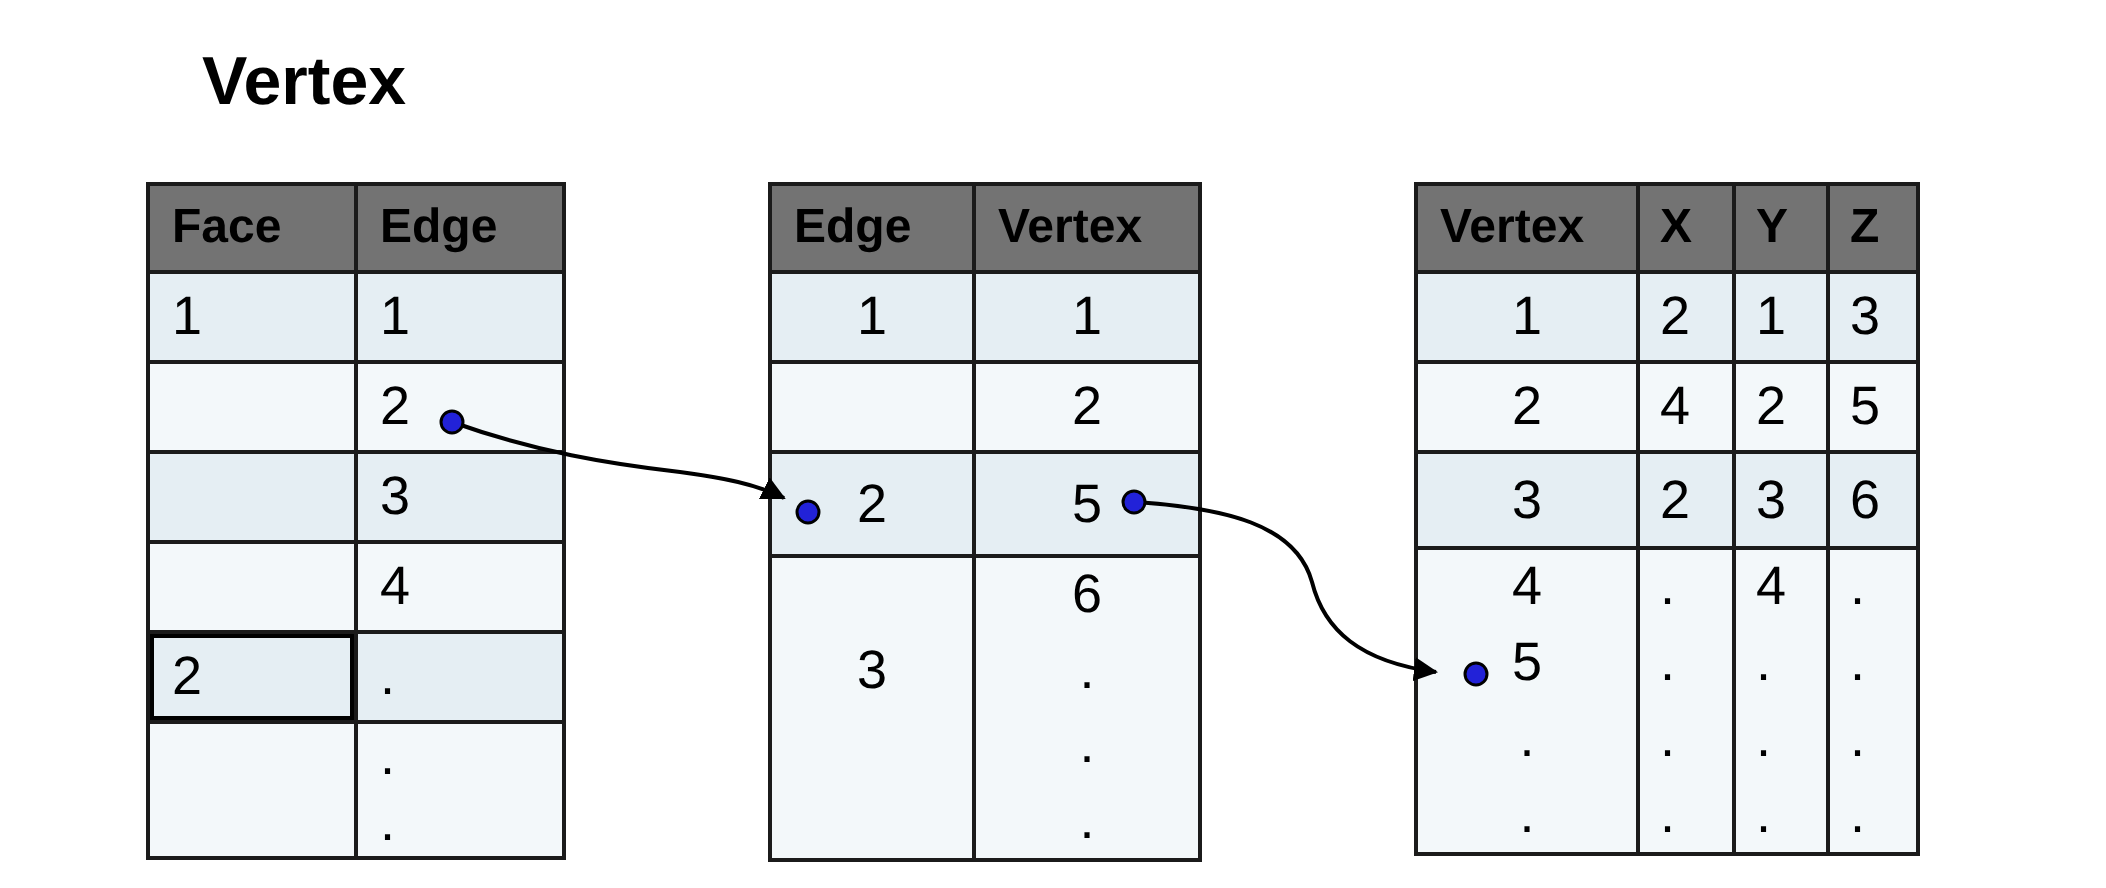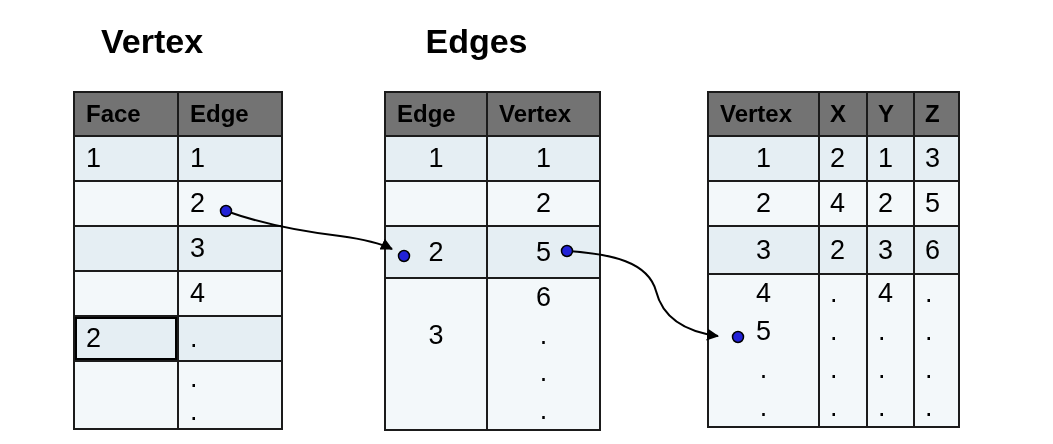--- a/index.html
+++ b/index.html
@@ -43,21 +43,20 @@
   #t-vertices .vnum{padding-left:10px;}
 
   .overlay{position:absolute;left:0;top:0;pointer-events:none;}
 </style>
 </head>
 <body>
 
 <div class="canvas">
 
   <div class="title" id="title-faces">Vertex</div>
-  <div class="title" id="title-edges">Edges</div>
 
   <div class="tbl" id="t-faces">
     <div class="row head" style="height:44px">
       <div class="cell c0 al-left">Face</div>
       <div class="cell c1 al-left">Edge</div>
     </div>
     <div class="row band-a" style="height:45px">
       <div class="cell c0 al-left">1</div>
       <div class="cell c1 al-left">1</div>
     </div>

